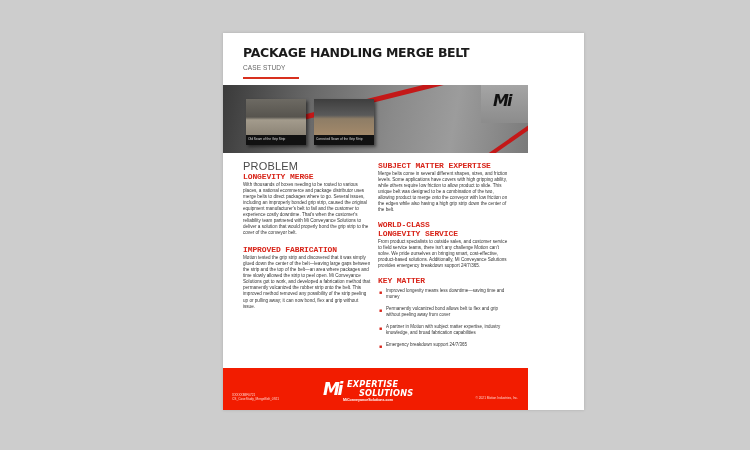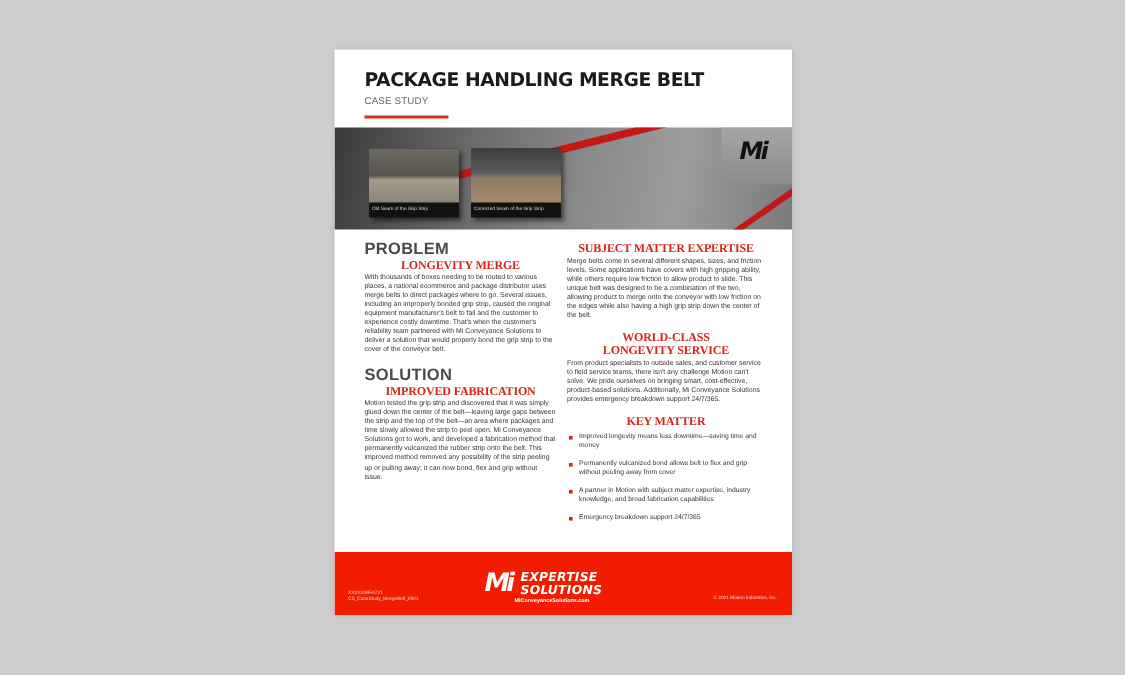--- a/index.html
+++ b/index.html
@@ -1,49 +1,49 @@
 <!DOCTYPE html>
 <html><head>
 <meta charset="utf-8">
 <style>
   html, body { margin:0; padding:0; }
   body { width:750px; height:450px; background:#cdcdcd; position:relative; overflow:hidden; font-family:"Liberation Sans", sans-serif; }
-  .page { position:absolute; left:223px; top:33px; width:305px; height:377px; background:#ffffff; box-shadow:0 0 3px rgba(0,0,0,0.15); overflow:hidden; }
+  .page { position:absolute; left:223px; top:33px; width:361px; height:377px; background:#ffffff; box-shadow:0 0 3px rgba(0,0,0,0.15); overflow:hidden; }
   .title { position:absolute; left:20px; top:12px; font-family:"DejaVu Sans", sans-serif; font-weight:bold; font-size:12.5px; letter-spacing:-0.3px; color:#1b1b1b; white-space:nowrap; }
   .subtitle { position:absolute; left:20px; top:31px; font-size:6.5px; color:#666; letter-spacing:0.1px; }
   .rule { position:absolute; left:20px; top:44px; width:56px; height:1.5px; background:#d8301e; }
   .hero { position:absolute; left:0; top:52px; width:305px; height:68px; background:linear-gradient(100deg,#3a3a3a 0%,#6b6b6b 30%,#8a8a8a 55%,#9c9c9c 75%,#7a7a7a 100%); overflow:hidden; }
   .hero .belt { position:absolute; left:80px; top:30px; width:260px; height:5px; background:#c41818; transform:rotate(-14deg); transform-origin:left center; }
   .hero .belt2 { position:absolute; left:255px; top:55px; width:60px; height:4px; background:#c41818; transform:rotate(-35deg); }
   .hero .box { position:absolute; left:258px; top:0; width:47px; height:38px; background:linear-gradient(180deg,#a5a5a5,#8c8c8c); }
   .hero .logo { position:absolute; left:270px; top:6px; font-family:"DejaVu Sans", sans-serif; font-weight:bold; font-style:italic; font-size:16px; color:#111; letter-spacing:-2px; }
   .thumb { position:absolute; top:14px; width:60px; height:46px; background:#111; box-shadow:2px 2px 3px rgba(0,0,0,0.5); }
   .thumb .img { position:absolute; left:0; top:0; width:60px; height:36px; }
   .thumb .cap { position:absolute; left:2px; top:38px; font-size:3.2px; color:#ddd; white-space:nowrap; }
   .t1 { left:23px; }
   .t1 .img { background:linear-gradient(180deg,#6d6a63 0%,#57544e 50%,#a39b8c 58%,#8c8476 100%); }
   .t2 { left:91px; }
   .t2 .img { background:linear-gradient(180deg,#3e3e3e 0%,#5a5a5a 45%,#8e7d66 55%,#a3896a 100%); }
   .col { position:absolute; top:128px; width:128px; }
   .left { left:20px; }
   .right { left:155px; top:128px; width:132px; }
-  .sec-gray { font-size:11px; color:#4a4a4a; line-height:11px; margin:0; font-weight:bold; letter-spacing:0.2px; }
-  .sec-red { font-family:Liberation Serif, serif; font-weight:bold; font-size:8px; color:#d8251a; line-height:9px; margin:0; letter-spacing:-0.1px;text-align:center; }
+  .sec-gray { font-size:11px; color:#4a4a4a; line-height:11px; margin:0; font-weight:normal; letter-spacing:0.2px; }
+  .sec-red { font-family:Liberation Mono, monospace; font-weight:bold; font-size:8px; color:#d8251a; line-height:9px; margin:0; letter-spacing:-0.1px; }
   .body { font-size:4.6px; line-height:6.1px; color:#333; margin:0.5px 0 0 0; }
   .gap { height:9px; }
   .gap2 { height:7px; }
   ul.kp { list-style:none; margin:3px 0 0 0; padding:0; }
   ul.kp li { position:relative; padding-left:8px; font-size:4.5px; line-height:6px; color:#333; margin-bottom:6px; }
   ul.kp li .b { position:absolute; left:1px; top:0.5px; color:#d8251a; font-size:5px; }
   .footer { position:absolute; left:0; top:335px; width:305px; height:42px; background:#f21c00; }
   .f-left { position:absolute; left:9px; top:25px; font-size:3.2px; line-height:4.3px; color:#ffd3cc; }
   .f-logo { position:absolute; left:100px; top:10px; }
   .f-mark { position:absolute; left:0; top:1px; font-family:"DejaVu Sans", sans-serif; font-weight:bold; font-style:italic; font-size:17px; color:#fff; letter-spacing:-2.5px; }
   .f-name1 { position:absolute; left:24px; top:1px; font-family:"DejaVu Sans", sans-serif; font-weight:bold; font-style:italic; font-size:8.2px; color:#fff; white-space:nowrap; letter-spacing:0.2px; }
-  .f-name2 { position:absolute; left:24px; top:10px; font-family:"DejaVu Sans", sans-serif; font-weight:bold; font-style:italic; font-size:8.2px; color:#fff; white-space:nowrap; letter-spacing:0.2px; }
+  .f-name2 { position:absolute; left:36px; top:10px; font-family:"DejaVu Sans", sans-serif; font-weight:bold; font-style:italic; font-size:8.2px; color:#fff; white-space:nowrap; letter-spacing:0.2px; }
   .f-url { position:absolute; left:20px; top:20px; font-size:3.6px; color:#fff; font-weight:bold; white-space:nowrap; }
   .f-right { position:absolute; right:10px; top:28px; font-size:3.2px; color:#ffd3cc; white-space:nowrap; }
 </style>
 </head>
 <body>
 
 <div class="page">
   <div class="title">PACKAGE HANDLING MERGE BELT</div>
   <div class="subtitle">CASE STUDY</div>
   <div class="rule"></div>
@@ -61,21 +61,20 @@
       <div class="img"></div>
       <div class="cap">Corrected Seam of the Grip Strip</div>
     </div>
   </div>
 
   <div class="col left">
     <h2 class="sec-gray">PROBLEM</h2>
     <h3 class="sec-red">LONGEVITY MERGE</h3>
     <p class="body">With thousands of boxes needing to be routed to various places, a national ecommerce and package distributor uses merge belts to direct packages where to go. Several issues, including an improperly bonded grip strip, caused the original equipment manufacturer's belt to fail and the customer to experience costly downtime. That's when the customer's reliability team partnered with Mi Conveyance Solutions to deliver a solution that would properly bond the grip strip to the cover of the conveyor belt.</p>
     <div class="gap"></div>
-    <h2 class="sec-gray">SOLUTION</h2>
     <h3 class="sec-red">IMPROVED FABRICATION</h3>
     <p class="body">Motion tested the grip strip and discovered that it was simply glued down the center of the belt—leaving large gaps between the strip and the top of the belt—an area where packages and time slowly allowed the strip to peel open. Mi Conveyance Solutions got to work, and developed a fabrication method that permanently vulcanized the rubber strip onto the belt. This improved method removed any possibility of the strip peeling up or pulling away; it can now bond, flex and grip without issue.</p>
   </div>
 
   <div class="col right">
     <h3 class="sec-red">SUBJECT MATTER EXPERTISE</h3>
     <p class="body">Merge belts come in several different shapes, sizes, and friction levels. Some applications have covers with high gripping ability, while others require low friction to allow product to slide. This unique belt was designed to be a combination of the two, allowing product to merge onto the conveyor with low friction on the edges while also having a high grip strip down the center of the belt.</p>
     <div class="gap2"></div>
     <h3 class="sec-red">WORLD-CLASS</h3>
     <h3 class="sec-red">LONGEVITY SERVICE</h3>

